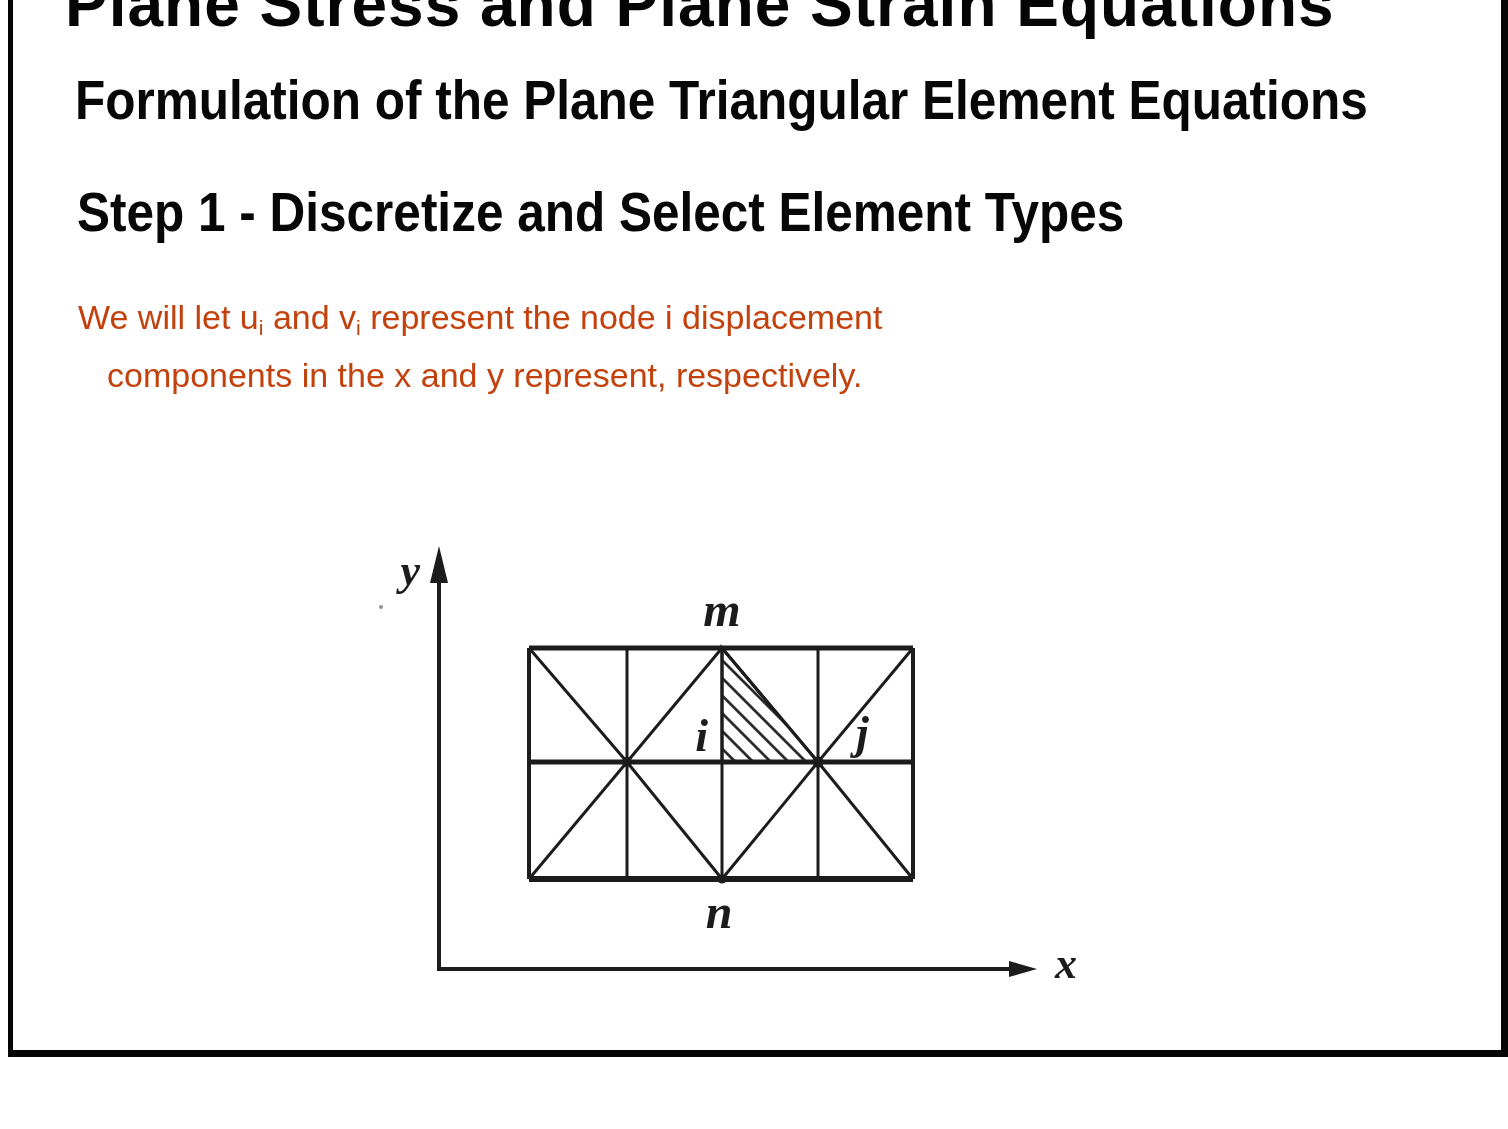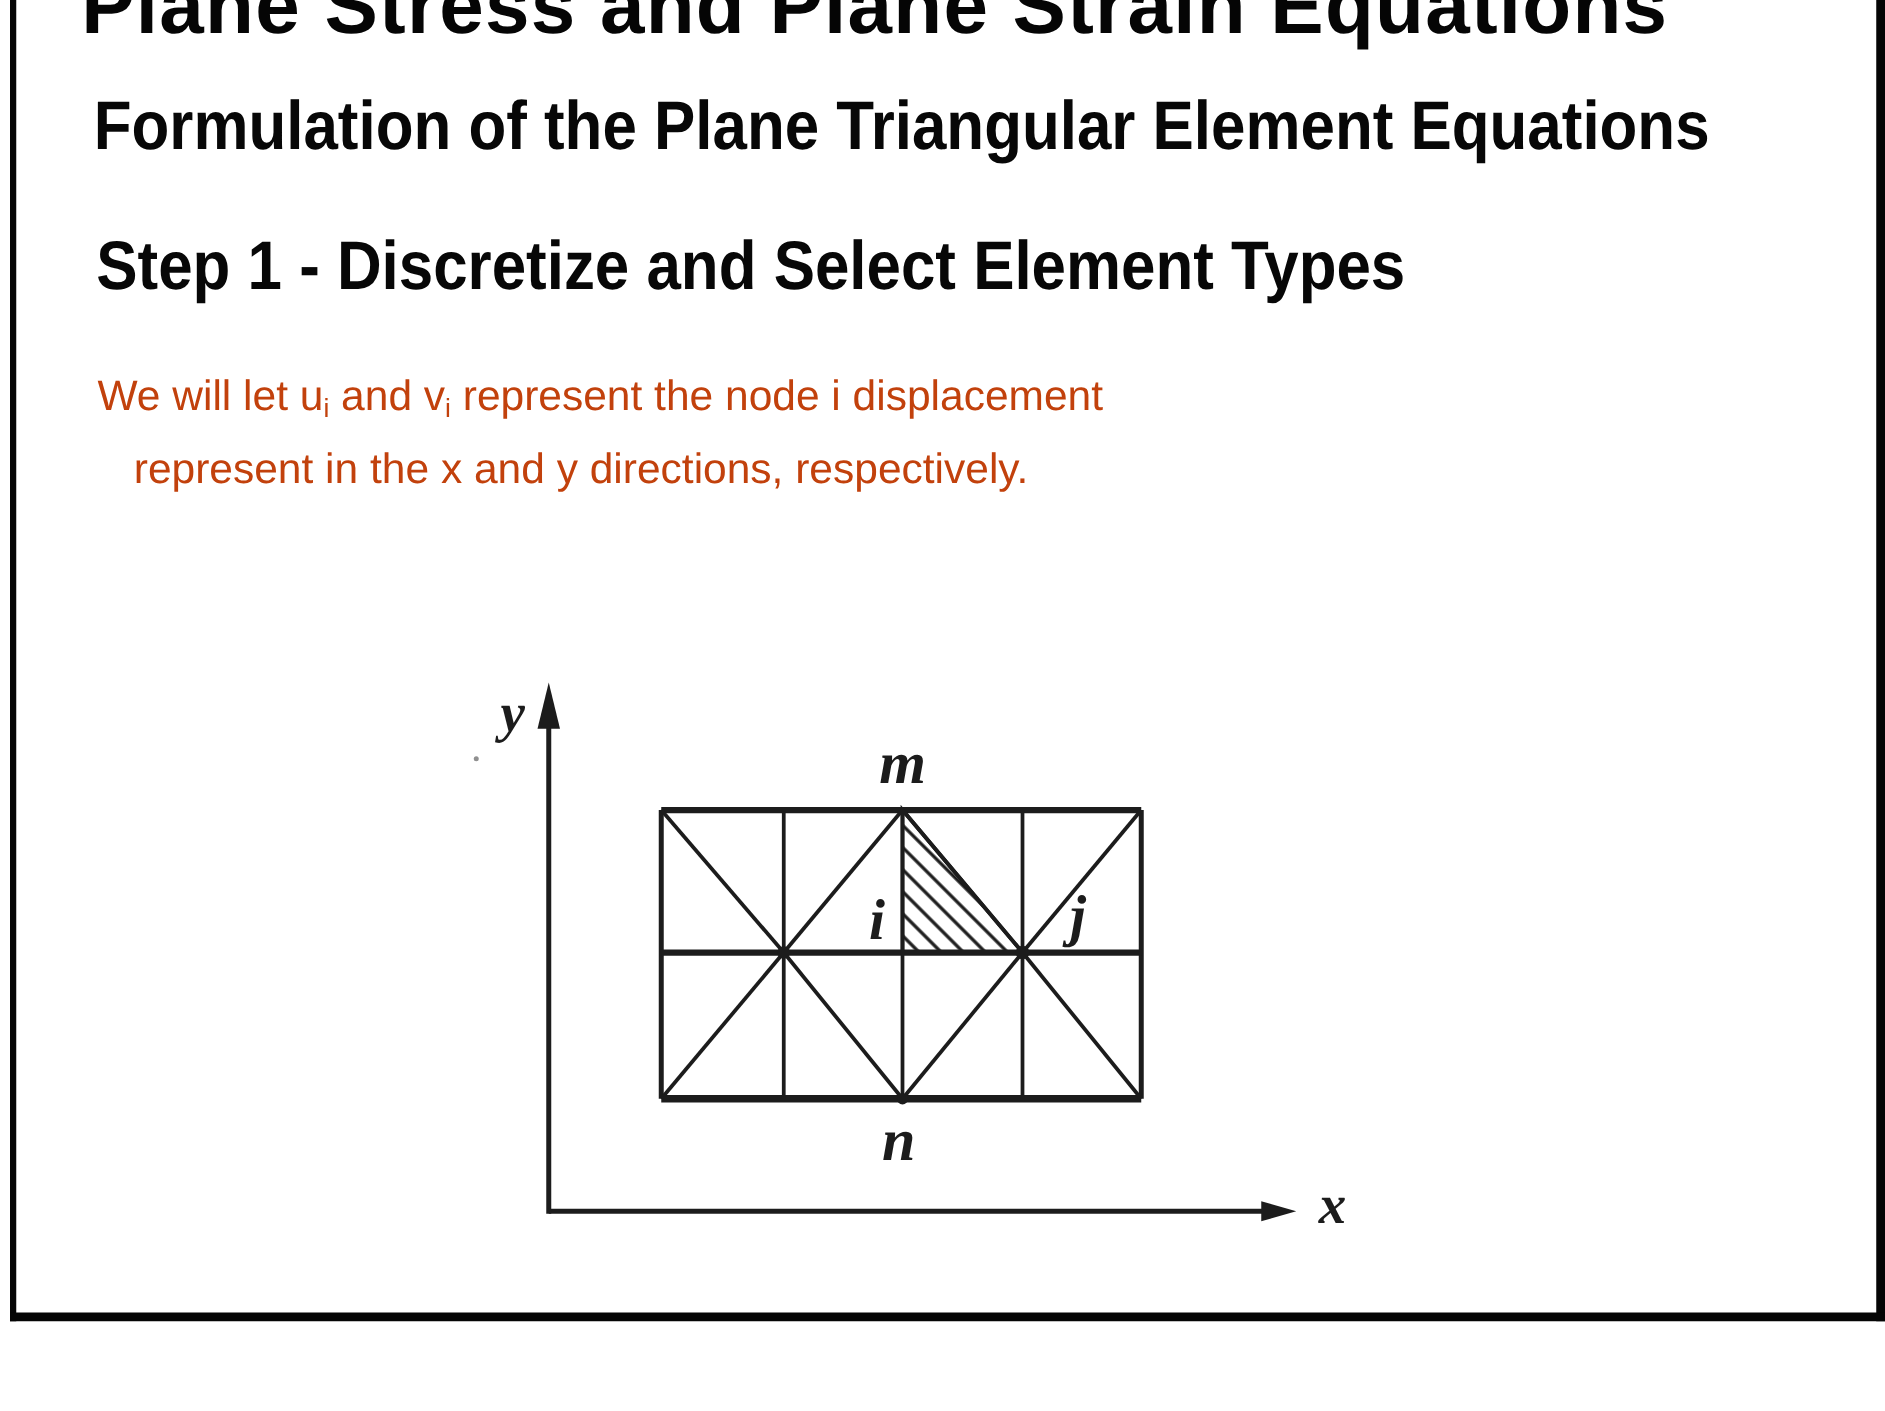--- a/index.html
+++ b/index.html
@@ -70,21 +70,21 @@
 <div class="abs border-left"></div>
 <div class="abs border-right"></div>
 <div class="abs border-bottom"></div>
 
 <div class="abs title">Plane Stress and Plane Strain Equations</div>
 <div class="abs subtitle">Formulation of the Plane Triangular Element Equations</div>
 <div class="abs step-heading">Step 1 - Discretize and Select Element Types</div>
 
 <div class="abs body-text">
   <div class="body-line"><span>We will let u</span><sub>i</sub><span> and v</span><sub>i</sub><span> represent the node i displacement</span></div>
-  <div class="body-line indent">represent in the x and y directions, respectively.</div>
+  <div class="body-line indent">components in the x and y represent, respectively.</div>
 </div>
 
 <svg class="abs figure-svg" width="790" height="500" viewBox="330 520 790 500">
   <defs>
     <pattern id="hatch" patternUnits="userSpaceOnUse" width="12.5" height="12.5" patternTransform="rotate(45)">
       <path d="M0,6.25 H12.5" stroke="#1c1c1c" stroke-width="2.6"></path>
     </pattern>
   </defs>
 
   <circle cx="381" cy="607" r="2" fill="#909090"></circle>

